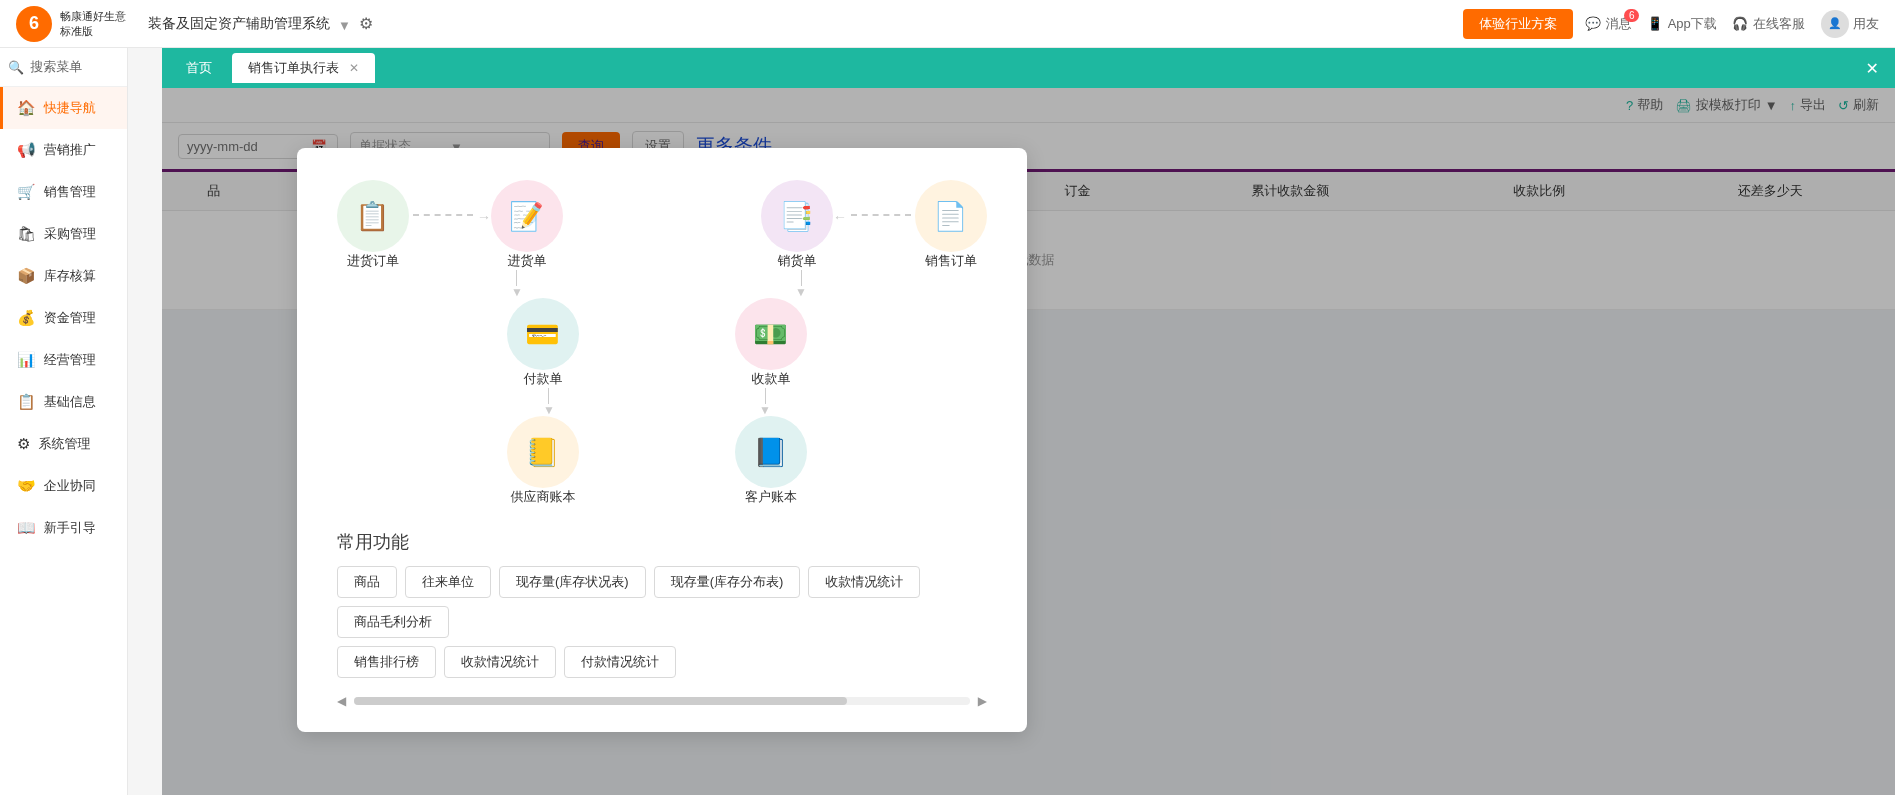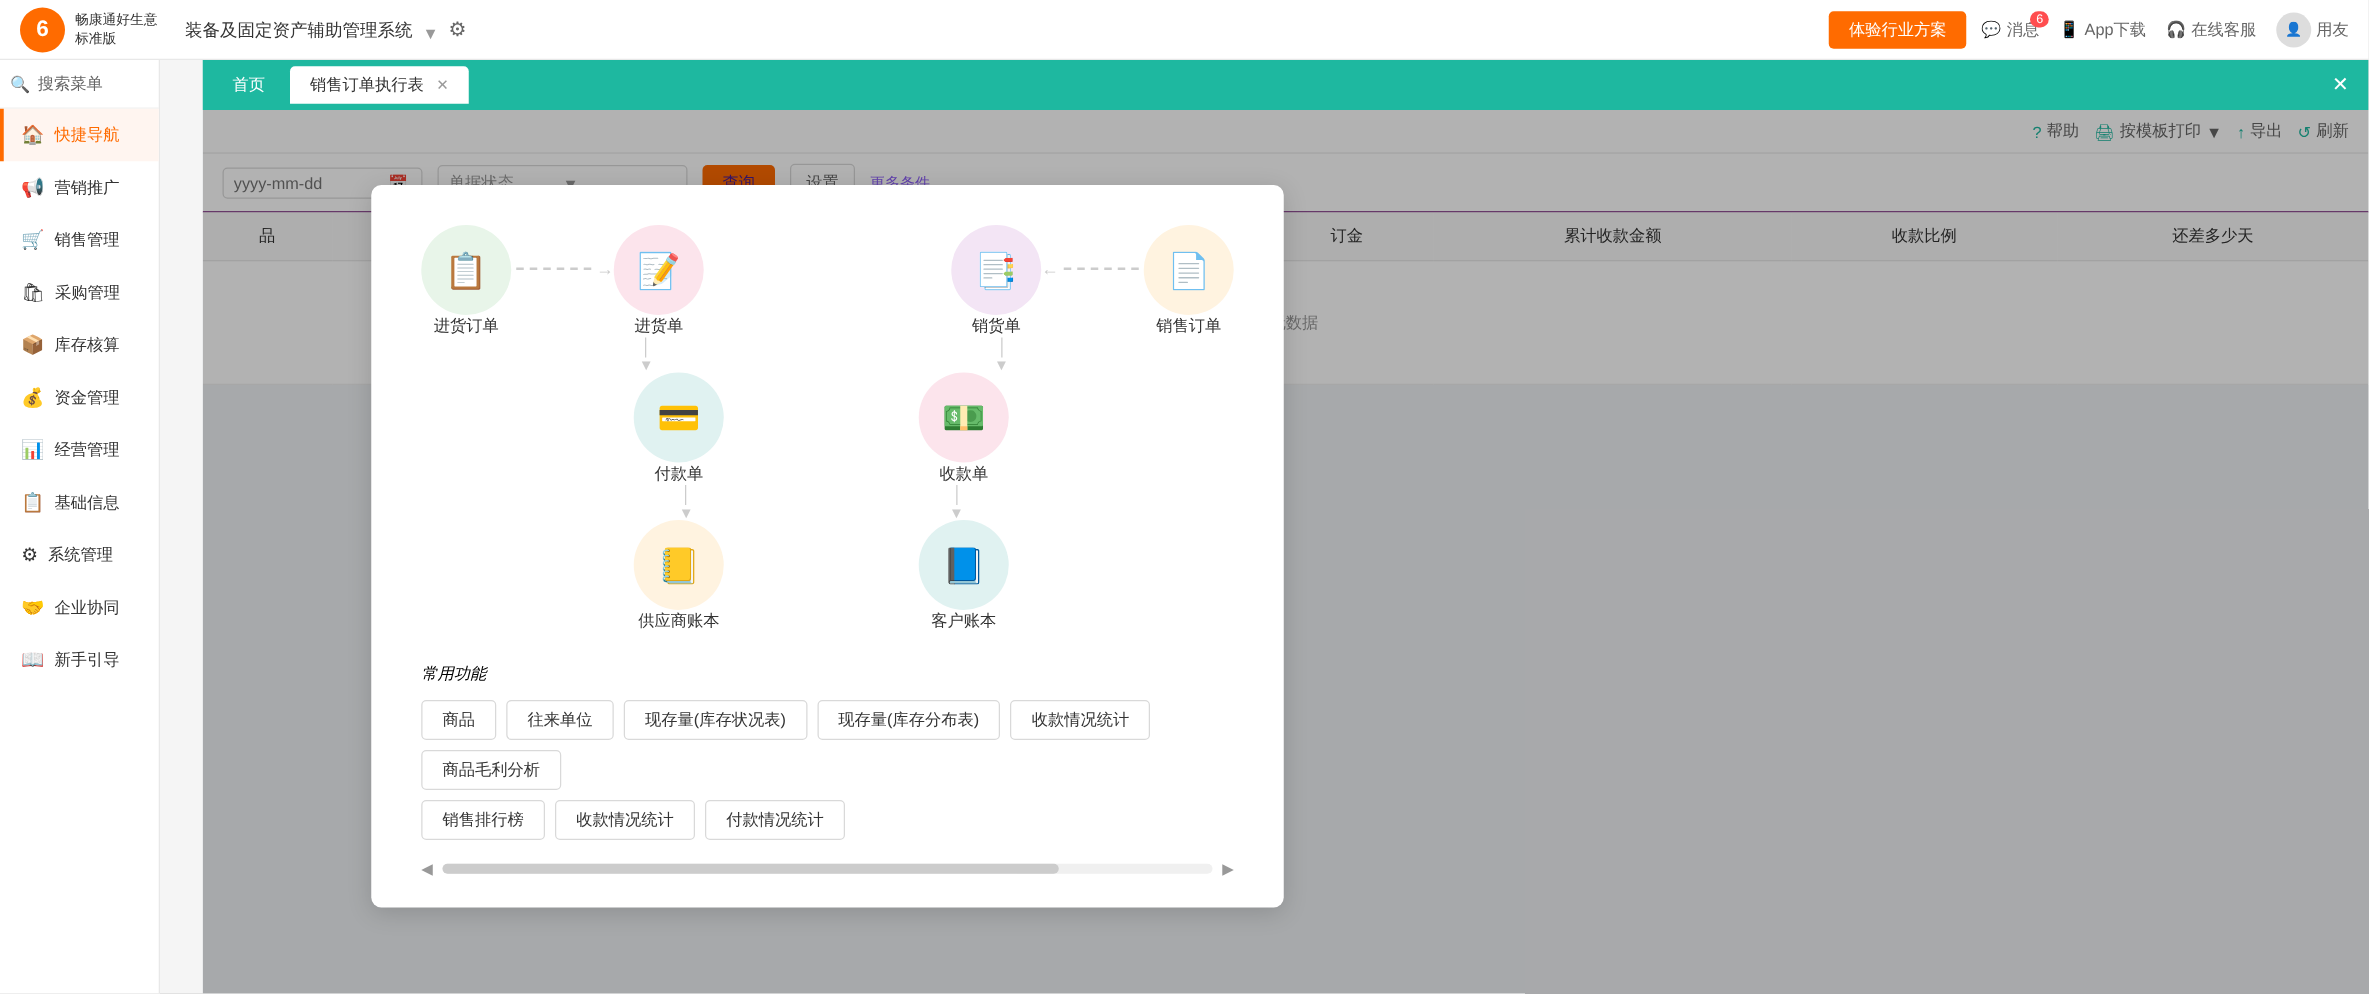--- a/index.html
+++ b/index.html
@@ -69,27 +69,27 @@
       padding: 8px 16px; border-bottom: 1px solid #e8e8e8; gap: 12px;
     }
     .toolbar-right { margin-left: auto; display: flex; align-items: center; gap: 12px; }
     .toolbar-btn { display: flex; align-items: center; gap: 4px; color: #666; cursor: pointer; font-size: 13px; }
     .query-btn { background: #ff6b00; color: #4c1d95; border: none; border-radius: 4px; padding: 5px 16px; font-size: 13px; cursor: pointer; }
     .setting-btn { background: #fff; color: #666; border: 1px solid #d9d9d9; border-radius: 4px; padding: 5px 12px; font-size: 13px; cursor: pointer; }
 
     
     .filter-bar {
       display: flex; align-items: center; background: #fff;
-      padding: 8px 16px; border-bottom: 1px solid #701a75; gap: 12px;
+      padding: 8px 16px; border-bottom: 3px solid #701a75; gap: 12px;
     }
     .filter-date { display: flex; align-items: center; gap: 4px; border: 1px solid #d9d9d9; border-radius: 4px; padding: 4px 8px; width: 160px; }
     .filter-date input { border: none; outline: none; font-size: 13px; color: #999; width: 120px; }
     .filter-select { display: flex; align-items: flex-end; border: 1px solid #d9d9d9; border-radius: 4px; padding: 4px 8px; width: 200px; }
     .filter-select span { flex: 1; color: #999; font-size: 13px; }
-    .expand-link { color: #8b5cf6; font-size: 12px; cursor: pointer; white-space: nowrap; }
+    .expand-link { color: #1d4ed8; font-size: 19px; cursor: pointer; white-space: nowrap; }
 
     
     .table-container { background: #fff; margin: 0; overflow: auto; flex: 1; }
     table { width: 100%; border-collapse: collapse; font-size: 13px; }
     th { background: #fafafa; padding: 10px 12px; text-align: center; border-bottom: 1px solid #e8e8e8; color: #333; font-weight: 500; white-space: nowrap; }
     td { padding: 10px 12px; text-align: center; border-bottom: 1px solid #f0f0f0; color: #333; }
     .no-data { text-align: center; color: #999; padding: 40px; font-size: 13px; }
 
     
     .modal-overlay {
@@ -115,21 +115,21 @@
     .flow-circle.red { background: #fce4ec; color: #e91e63; }
     .flow-circle.purple { background: #f3e5f5; color: #9c27b0; }
     .flow-circle.orange { background: #fff3e0; color: #ff9800; }
     .flow-circle.teal { background: #e0f2f1; color: #009688; }
     .flow-circle.pink { background: #fce4ec; color: #e91e63; }
     .flow-label { font-size: 13px; color: #333; }
     .flow-col { display: flex; flex-direction: column; align-items: center; }
 
     
     .common-functions { margin-top: 8px; }
-    .common-title { font-size: 13px; color: #000000; font-weight: 500; margin-bottom: 12px; font-style: italic; }
+    .common-title { font-size: 18px; color: #404040; font-weight: 500; margin-bottom: 12px; }
     .func-row { display: flex; flex-wrap: wrap; gap: 8px; margin-bottom: 8px; }
     .func-btn {
       border: 1px solid #d9d9d9; border-radius: 4px;
       padding: 6px 16px; font-size: 13px; color: #333;
       background: #fff; cursor: pointer; white-space: nowrap;
     }
 
     
     .modal-scrollbar { display: flex; align-items: center; margin-top: 16px; }
     .scrollbar-track { flex: 1; height: 8px; background: #f0f0f0; border-radius: 4px; position: relative; margin: 0 8px; }

